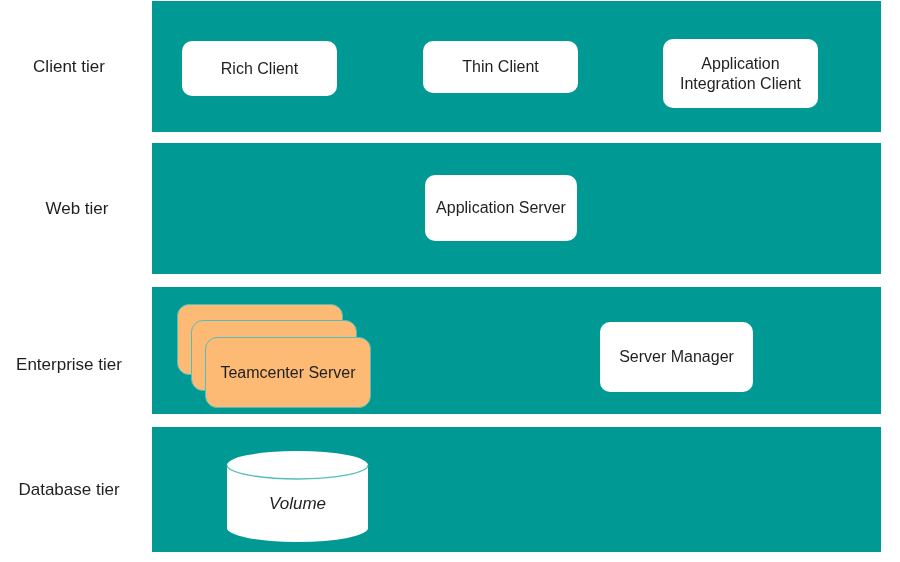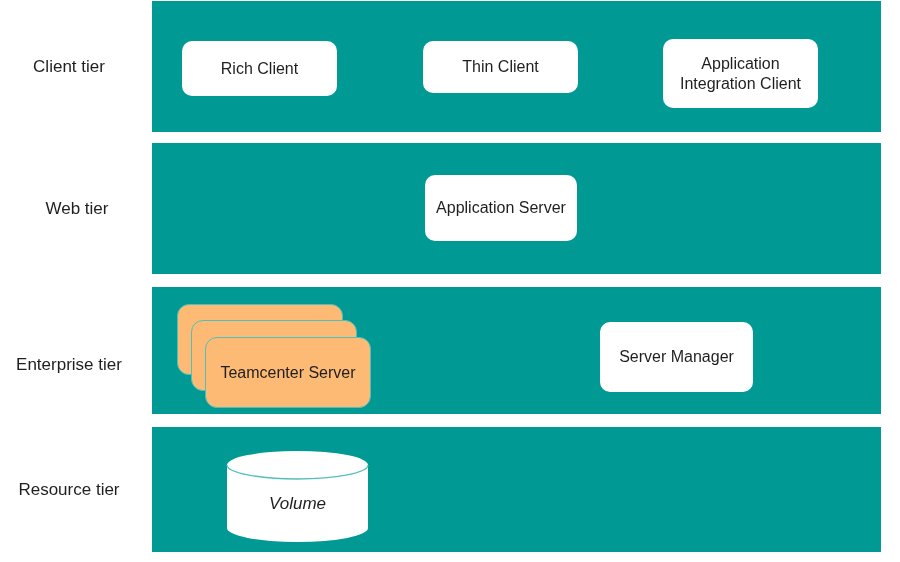--- a/index.html
+++ b/index.html
@@ -116,21 +116,21 @@
 <div class="canvas">
 
   <div class="band client"></div>
   <div class="band web"></div>
   <div class="band enterprise"></div>
   <div class="band resource"></div>
 
   <div class="tier-label client">Client tier</div>
   <div class="tier-label web">Web tier</div>
   <div class="tier-label enterprise">Enterprise tier</div>
-  <div class="tier-label resource">Resource tier</div>
+  <div class="tier-label resource">Database tier</div>
 
   <div class="node rich-client">
     <span>Rich Client</span>
   </div>
   <div class="node thin-client">
     <span>Thin Client</span>
   </div>
   <div class="node app-server">
     <span>Application Server</span>
   </div>

